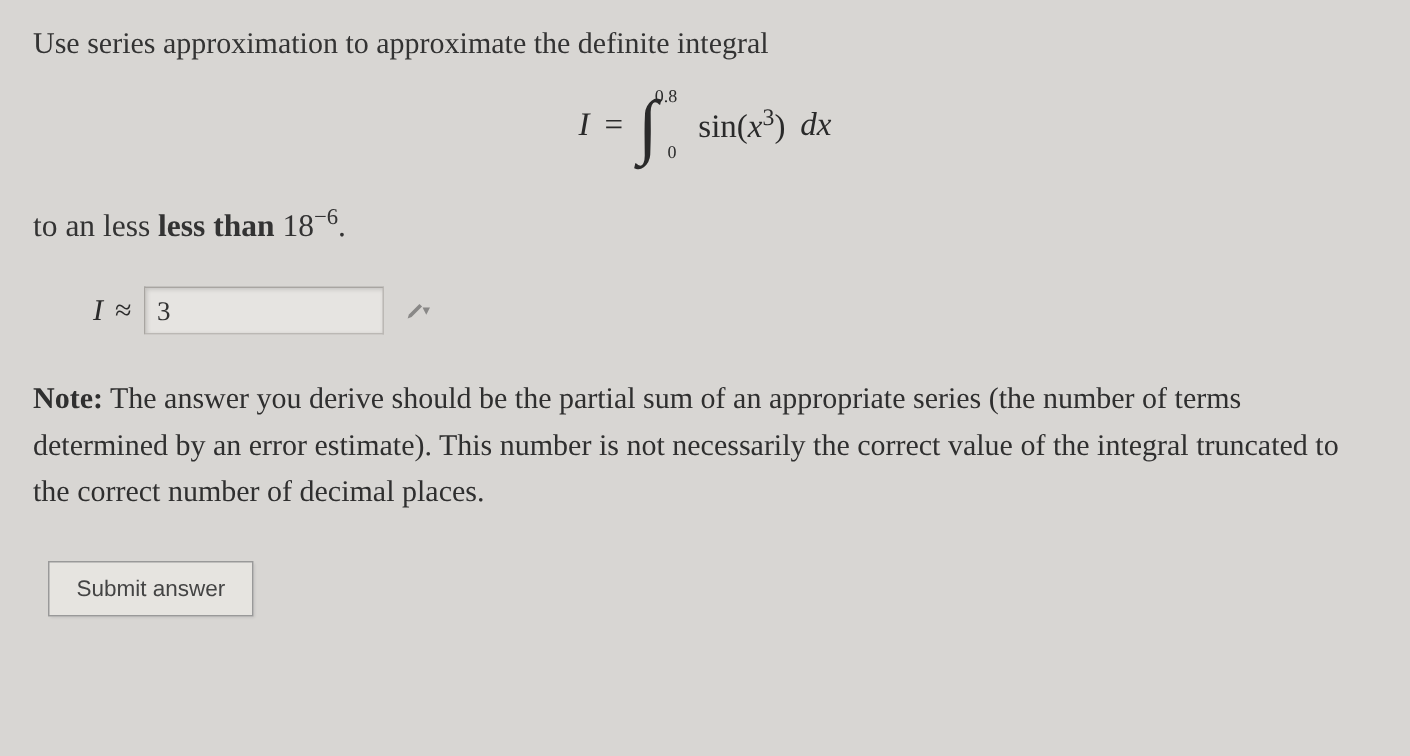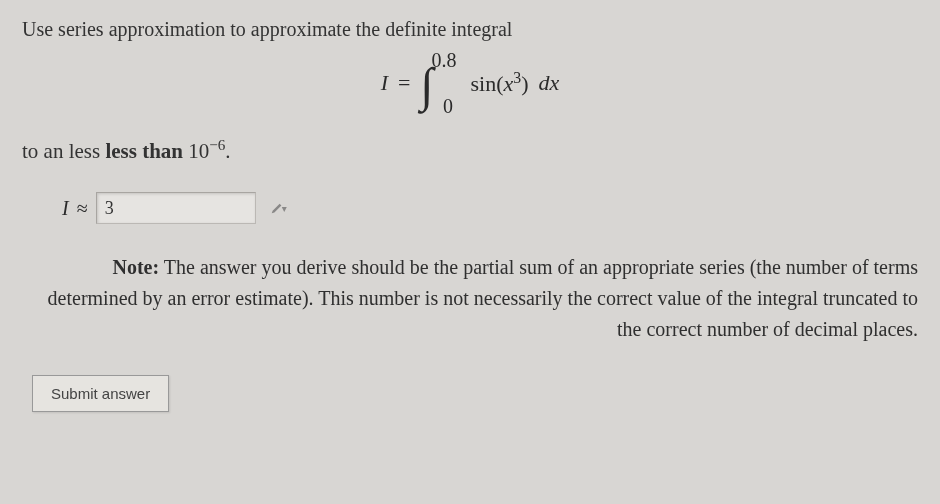--- a/index.html
+++ b/index.html
@@ -36,21 +36,21 @@
     }
     .integral-sign {
       font-size: 48px;
       font-style: normal;
       position: relative;
       top: 2px;
     }
     .int-bounds {
       display: inline-flex;
       flex-direction: column;
-      font-size: 20px;
+      font-size: 12px;
       font-style: normal;
       line-height: 1.1;
       position: relative;
       left: -8px;
     }
     .int-upper { position: relative; top: -12px; }
     .int-lower { position: relative; top: 12px; left: 4px;}
     .sup { font-size: 0.72em; vertical-align: super; font-style: normal;}
     .continuation {
       font-size: 21px;
@@ -97,21 +97,20 @@
       font-size: 10px;
       color: #555;
       margin-left: -2px;
     }
     .note-block {
       font-size: 20px;
       line-height: 1.55;
       margin-bottom: 30px;
       color: #2f2f2f;
       font-family: Georgia, serif;
-      text-align: right;
     }
     .note-block b { font-weight: bold; }
     .button-row {
       display: flex;
       gap: 6px;
       padding-left: 10px;
     }
     .btn {
       font-family: Arial, sans-serif;
       font-size: 15px;
@@ -139,21 +138,21 @@
       <span class="int-lower">0</span>
     </span>
     <span style="font-style:normal">
       <span>sin(</span><span style="font-style:italic">x</span><span class="sup">3</span><span>)</span>
     </span>
     <span style="margin-left:4px">dx</span>
   </span>
 </div>
 
 <div class="continuation">
-  <span>to an less </span><b>less than</b><span> 10</span><span class="sup-neg">−6</span><span>.</span>
+  <span>to an less </span><b>less than</b><span> 18</span><span class="sup-neg">−6</span><span>.</span>
 </div>
 
 <div class="answer-row">
   <span class="answer-label">I</span>
   <span class="approx">≈</span>
   <input class="answer-input" type="text" value="3" style="">
   <span class="pencil-icon">
     <svg viewBox="0 0 16 16">
         <path d="M2 14 L3 11 L11 3 L13 5 L5 13 Z" fill="#555"></path>
       </svg>

